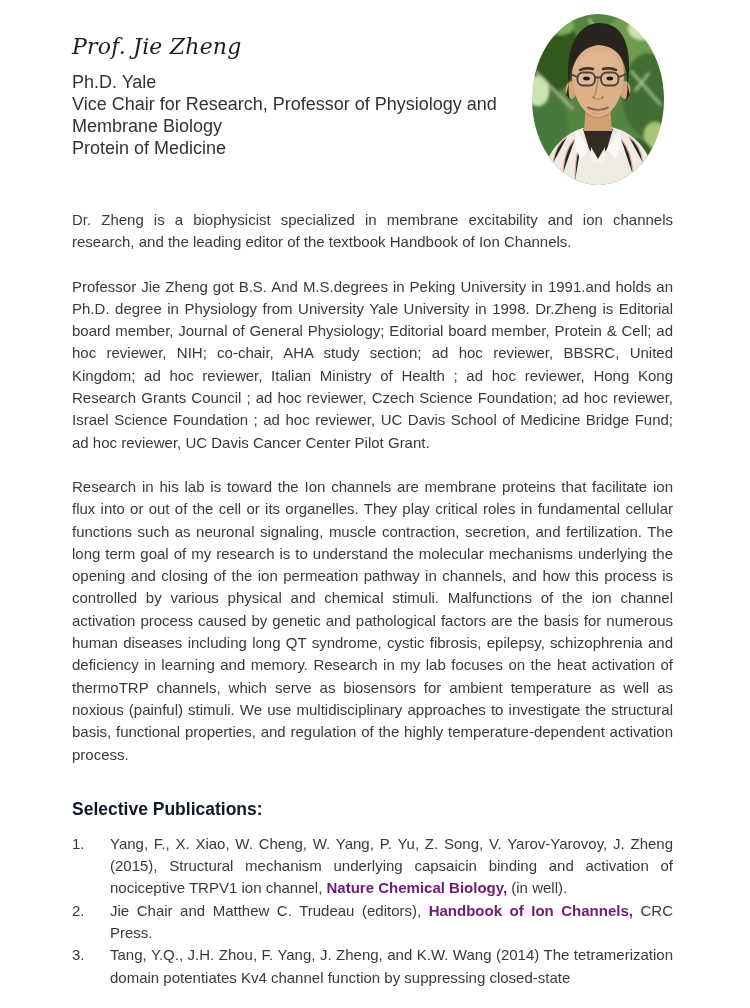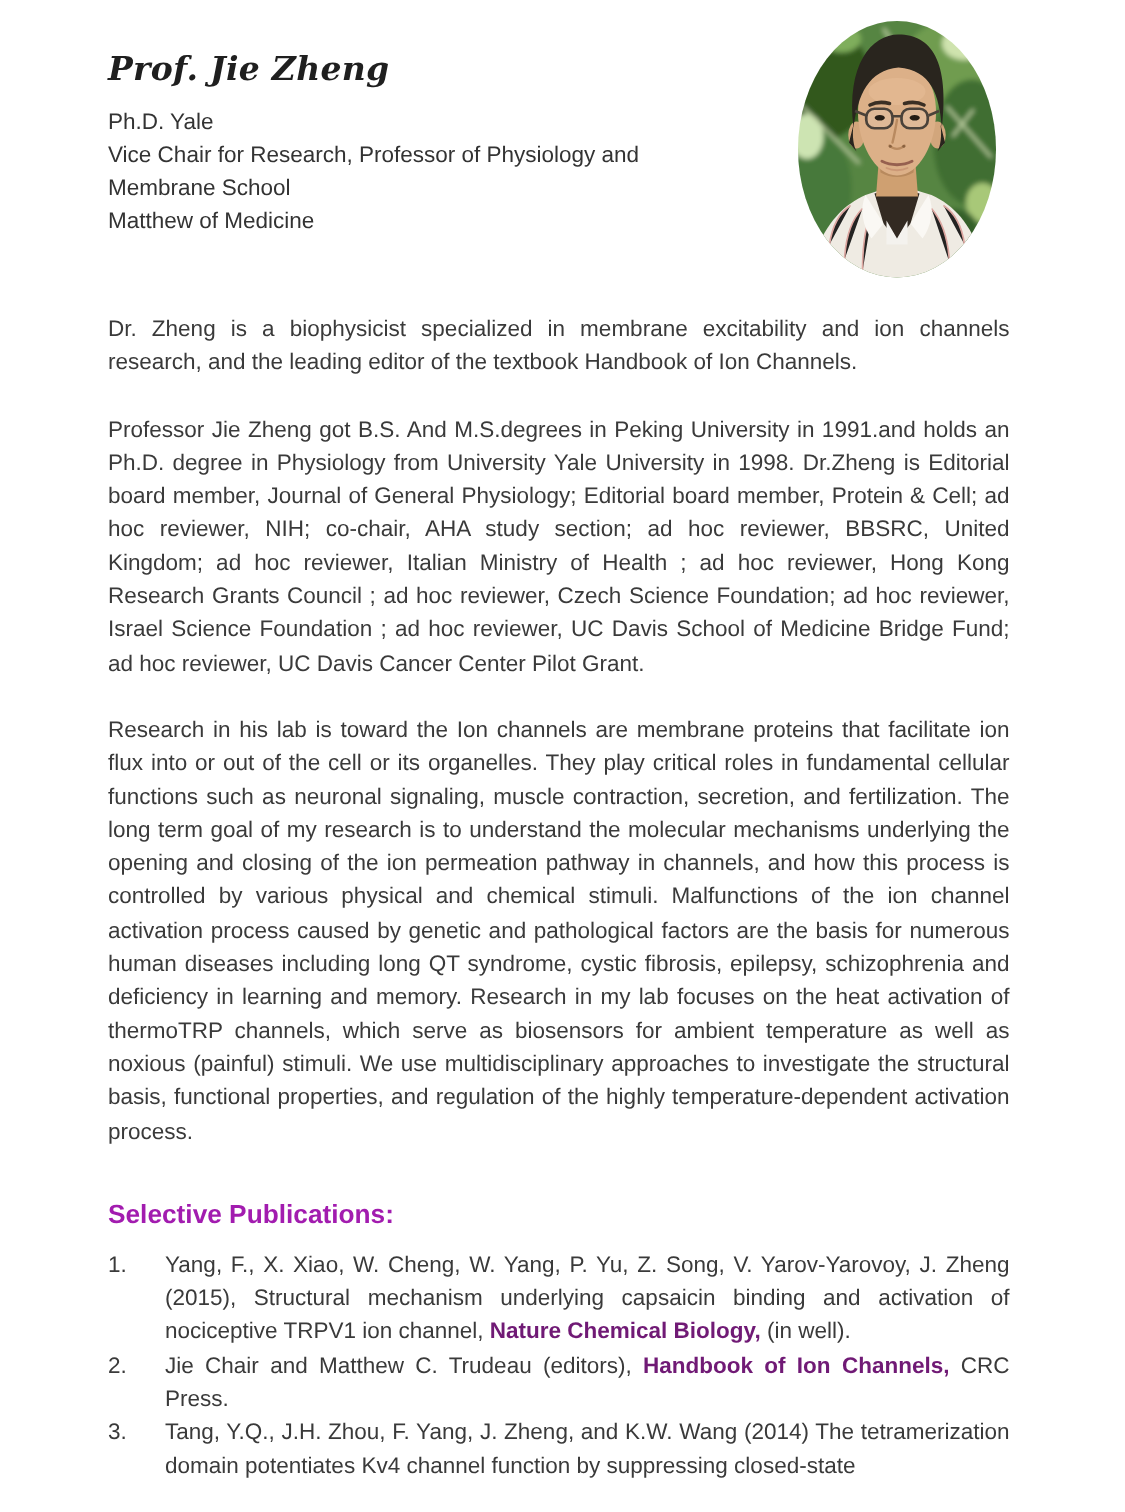--- a/index.html
+++ b/index.html
@@ -21,47 +21,47 @@
   .content {
     position: absolute;
     left: 72px;
     top: 0;
     width: 601px;
   }
   .prof-name {
     margin-top: 33px;
     font-family: "DejaVu Serif", "Liberation Serif", serif;
     font-style: italic;
-    font-weight: bold;
+    font-weight: normal;
     font-size: 22px;
     line-height: 27px;
     color: #1f1f1f;
     letter-spacing: 0.2px;
   }
   .credentials {
     margin-top: 11px;
-    font-size: 15px;
+    font-size: 18px;
     line-height: 22px;
     color: #333333;
   }
   .bio {
     margin-top: 50px;
   }
   .bio p {
     font-size: 15px;
     line-height: 22.3px;
     text-align: justify;
     color: #3a3a3a;
     margin-bottom: 22px;
   }
   .pub-heading {
     margin-top: 32px;
     font-size: 17.5px;
     font-weight: bold;
-    color: #a21caf;
+    color: #0f172a;
     line-height: 22px;
   }
   .pub-list {
     margin-top: 13px;
   }
   .pub-item {
     display: flex;
     font-size: 15px;
     line-height: 22.3px;
     color: #3a3a3a;
@@ -158,22 +158,22 @@
     </svg>
   </div>
 
   <div class="content">
 
     <h1 class="prof-name">Prof. Jie Zheng</h1>
 
     <div class="credentials">
       <div>Ph.D. Yale</div>
       <div>Vice Chair for Research, Professor of Physiology and</div>
-      <div>Membrane School</div>
-      <div>Matthew of Medicine</div>
+      <div>Membrane Biology</div>
+      <div>Protein of Medicine</div>
     </div>
 
     <div class="bio">
       <p>Dr. Zheng is a biophysicist specialized in membrane excitability and ion channels research, and the leading editor of the textbook Handbook of Ion Channels.</p>
       <p>Professor Jie Zheng got B.S. And M.S.degrees in Peking University in 1991.and holds an Ph.D. degree in Physiology from University Yale University in 1998. Dr.Zheng is Editorial board member, Journal of General Physiology; Editorial board member, Protein &amp; Cell; ad hoc reviewer, NIH; co-chair, AHA study section; ad hoc reviewer, BBSRC, United Kingdom; ad hoc reviewer, Italian Ministry of Health ; ad hoc reviewer, Hong Kong Research Grants Council ; ad hoc reviewer, Czech Science Foundation; ad hoc reviewer, Israel Science Foundation ; ad hoc reviewer, UC Davis School of Medicine Bridge Fund; ad hoc reviewer, UC Davis Cancer Center Pilot Grant.</p>
       <p>Research in his lab is toward the Ion channels are membrane proteins that facilitate ion flux into or out of the cell or its organelles. They play critical roles in fundamental cellular functions such as neuronal signaling, muscle contraction, secretion, and fertilization. The long term goal of my research is to understand the molecular mechanisms underlying the opening and closing of the ion permeation pathway in channels, and how this process is controlled by various physical and chemical stimuli. Malfunctions of the ion channel activation process caused by genetic and pathological factors are the basis for numerous human diseases including long QT syndrome, cystic fibrosis, epilepsy, schizophrenia and deficiency in learning and memory. Research in my lab focuses on the heat activation of thermoTRP channels, which serve as biosensors for ambient temperature as well as noxious (painful) stimuli. We use multidisciplinary approaches to investigate the structural basis, functional properties, and regulation of the highly temperature-dependent activation process.</p>
     </div>
 
     <h2 class="pub-heading">Selective Publications:</h2>
 

